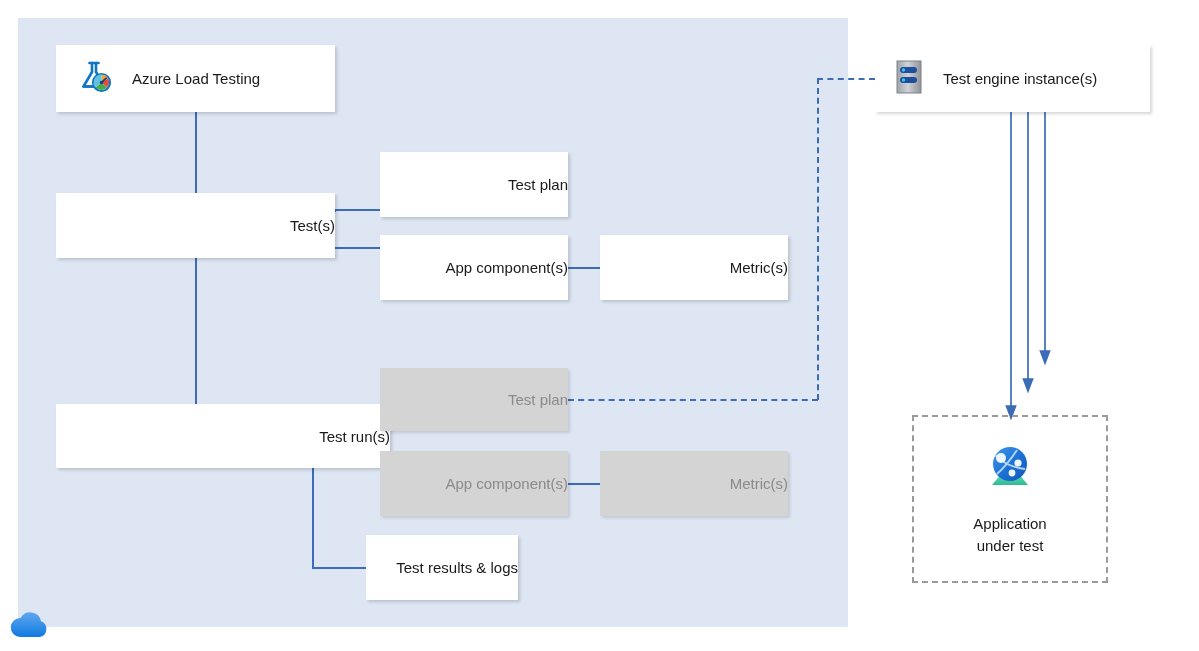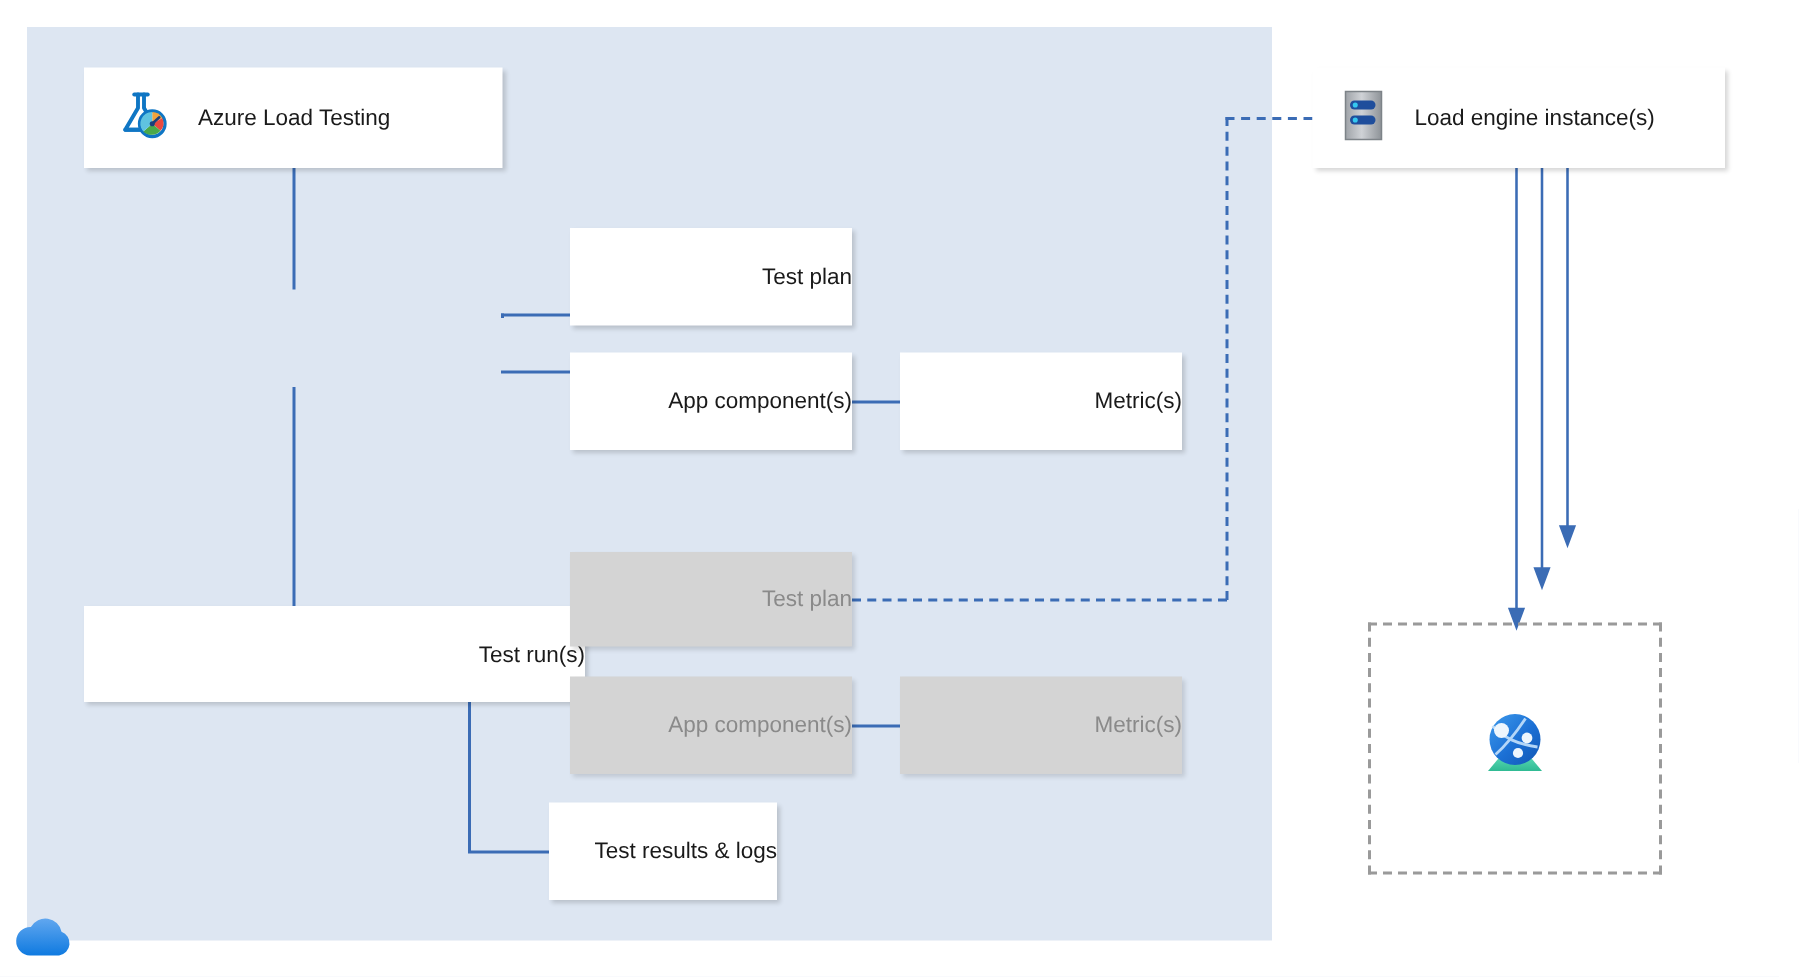--- a/index.html
+++ b/index.html
@@ -174,20 +174,23 @@
         <path d="M27.5 25.5 L34.2 21.6 A7.9 7.9 0 0 1 33 30.2 Z" fill="#e8493f"></path>
         <path d="M27.5 25.5 L33 30.2 A7.9 7.9 0 0 1 21.5 30.6 Z" fill="#4aa94a"></path>
         <path d="M27.5 25.5 L21.5 30.6 A7.9 7.9 0 0 1 27.5 17.6 Z" fill="#5fc3e0"></path>
         <path d="M27.5 25.5 L32.2 21.2" stroke="#1a3f7a" stroke-width="1.7" stroke-linecap="round"></path>
         <circle cx="27.5" cy="25.5" r="1.7" fill="#1a3f7a"></circle>
       </svg>
     </span>
     <span class="node-label">Azure Load Testing</span>
   </div>
 
+  <div class="node" style="left:56px; top:193px; width:279px; height:65px;">
+    <span class="node-label">Test(s)</span>
+  </div>
 
   <div class="node" style="left:380px; top:152px; width:188px; height:65px;">
     <span class="node-label">Test plan</span>
   </div>
 
   <div class="node" style="left:380px; top:235px; width:188px; height:65px;">
     <span class="node-label">App component(s)</span>
   </div>
 
   <div class="node" style="left:600px; top:235px; width:188px; height:65px;">
@@ -224,21 +227,21 @@
             <stop offset="100%" stop-color="#8e9398"></stop>
           </linearGradient>
         </defs>
         <rect x="4" y="2" width="24" height="32" fill="url(#rackGrad)" stroke="#7d8388" stroke-width="1"></rect>
         <rect x="7" y="8" width="17" height="6" rx="3" fill="#1f4e9c"></rect>
         <circle cx="10.5" cy="11" r="1.7" fill="#35c8f0"></circle>
         <rect x="7" y="18" width="17" height="6" rx="3" fill="#1f4e9c"></rect>
         <circle cx="10.5" cy="21" r="1.7" fill="#35c8f0"></circle>
       </svg>
     </span>
-    <span class="node-label">Load engine instance(s)</span>
+    <span class="node-label">Test engine instance(s)</span>
   </div>
 
   <div class="aut-box">
     <span class="icon-box">
       <svg width="54" height="54" viewBox="0 0 54 54">
         <defs>
           <linearGradient id="globeGrad" x1="0" y1="0" x2="1" y2="1">
             <stop offset="0%" stop-color="#3d9aec"></stop>
             <stop offset="55%" stop-color="#1b6fd4"></stop>
             <stop offset="100%" stop-color="#1257b3"></stop>
@@ -252,20 +255,24 @@
         <circle cx="27" cy="23" r="17" fill="url(#globeGrad)"></circle>
         <g stroke="#bcdcfa" stroke-width="1.9" fill="none" opacity="0.95">
           <path d="M12 14 C20 22, 28 26, 42 28"></path>
           <path d="M14 33 C22 26, 28 18, 34 9"></path>
         </g>
         <circle cx="18" cy="17" r="5" fill="#eef6fd"></circle>
         <circle cx="35" cy="22" r="3.6" fill="#eef6fd"></circle>
         <circle cx="29" cy="32" r="3.4" fill="#eef6fd"></circle>
       </svg>
     </span>
+    <div class="aut-label">
+      <div>Application</div>
+      <div>under test</div>
+    </div>
   </div>
 
   <span class="cloud-icon">
     <svg width="44" height="32" viewBox="0 0 44 32">
       <defs>
         <linearGradient id="cloudGrad" x1="0" y1="0" x2="0" y2="1">
           <stop offset="0%" stop-color="#61a7ef"></stop>
           <stop offset="100%" stop-color="#0f7ae0"></stop>
         </linearGradient>
       </defs>

